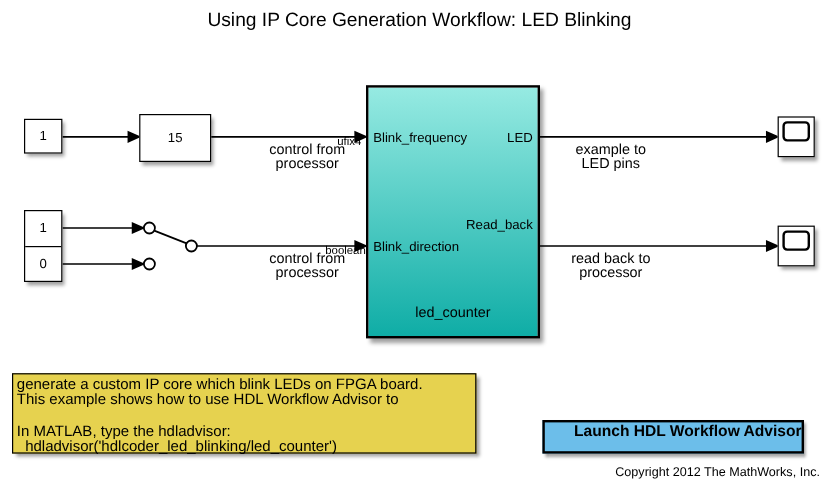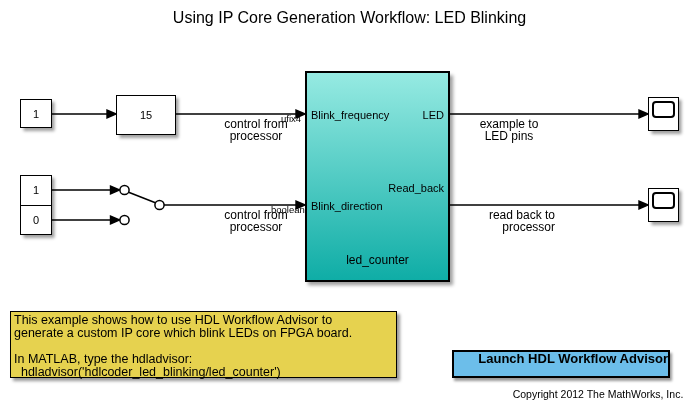--- a/index.html
+++ b/index.html
@@ -151,28 +151,28 @@
   <div class="wire-label" style="left:210px;top:210px;">
     <div>control from</div>
     <div>processor</div>
   </div>
   <div class="dtype-label" style="left:271px;top:204px;">boolean</div>
 
   <div class="wire-label" style="left:463px;top:119px;">
     <div>example to</div>
     <div>LED pins</div>
   </div>
-  <div class="wire-label" style="left:463px;top:210px;text-align:right;">
+  <div class="wire-label" style="left:463px;top:210px;">
     <div>read back to</div>
     <div>processor</div>
   </div>
 
   <div class="note">
+    <div class="note-line">generate a custom IP core which blink LEDs on FPGA board.</div>
     <div class="note-line">This example shows how to use HDL Workflow Advisor to</div>
-    <div class="note-line">generate a custom IP core which blink LEDs on FPGA board.</div>
     <div class="note-line"></div>
     <div class="note-line">In MATLAB, type the hdladvisor:</div>
     <div class="note-line">  hdladvisor('hdlcoder_led_blinking/led_counter')</div>
   </div>
 
   <div class="launch-btn">Launch HDL Workflow Advisor</div>
   <div class="copyright">Copyright 2012 The MathWorks, Inc.</div>
 
 </div>
 

